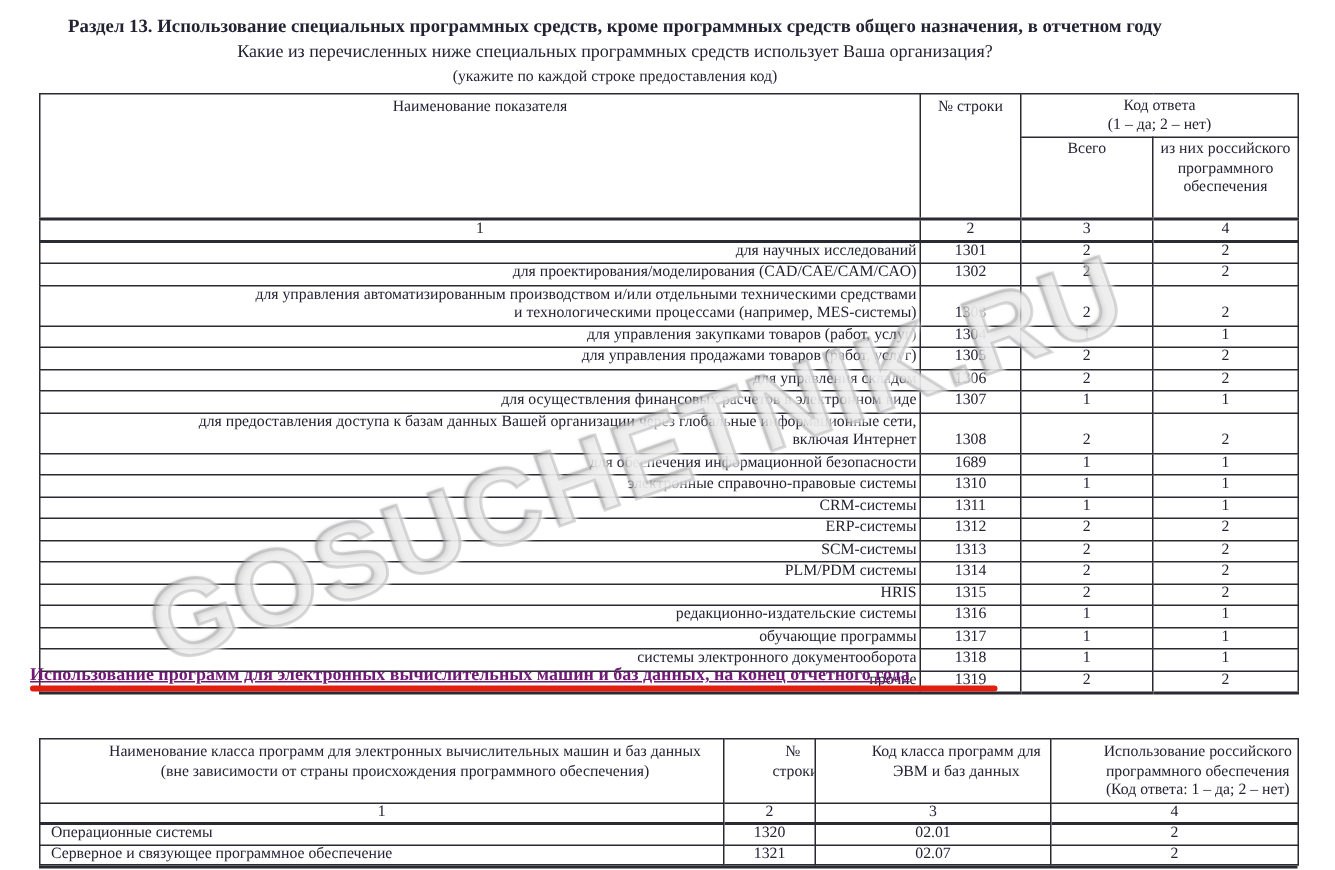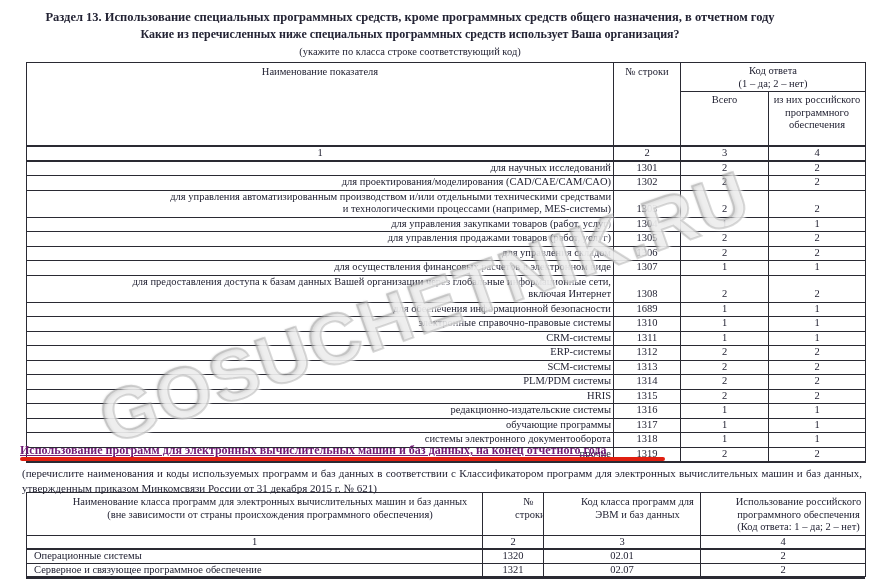--- a/index.html
+++ b/index.html
@@ -3,21 +3,21 @@
 <meta charset="utf-8">
 <style>
   html,body{margin:0;padding:0;background:#fff;}
   .page{
     position:relative; width:890px; height:580px; background:#ffffff;
     font-family:"Liberation Serif", serif; color:#232334; overflow:hidden;
   }
   
   .doc-header{position:absolute; left:0; top:10px; width:820px; text-align:center;}
   .title{font-size:12.5px; font-weight:bold; line-height:15px; padding:0 30px;}
-  .subtitle{font-size:12px; line-height:15px; margin-top:2px;font-weight:bold;}
+  .subtitle{font-size:12px; line-height:15px; margin-top:2px;}
   .note{font-size:10.5px; line-height:13px; margin-top:3px;}
 
   
   table{border-collapse:collapse; table-layout:fixed;}
   th,td{border:1px solid #2a2a33; overflow:hidden;}
   th{font-weight:normal; text-align:center;}
 
   
   .t1{position:absolute; left:26px; top:62px; width:839px; font-size:10.5px; line-height:12.5px;}
   .t1 thead th{vertical-align:top; padding-top:3px;}
@@ -57,21 +57,21 @@
 </head>
 <body>
 
 <div class="page">
 
   <div class="watermark">GOSUCHETNIK.RU</div>
 
   <div class="doc-header">
     <div class="title">Раздел 13. Использование специальных программных средств, кроме программных средств общего назначения, в отчетном году</div>
     <div class="subtitle">Какие из перечисленных ниже специальных программных средств использует Ваша организация?</div>
-    <div class="note">(укажите по класса строке соответствующий код)</div>
+    <div class="note">(укажите по каждой строке предоставления код)</div>
   </div>
 
   <table class="t1">
     <colgroup>
       <col style="width:587px">
         <col style="width:67px">
         <col style="width:88px">
         <col style="width:97px">
     </colgroup>
     <thead>
@@ -228,21 +228,20 @@
     <td>1319</td>
     <td>2</td>
     <td>2</td>
   </tr>
 </tbody>
   </table>
 
   <div class="sect2">
     <h2>Использование программ для электронных вычислительных машин и баз данных, на конец отчетного года</h2>
     <div class="redline"></div>
-    <p>(перечислите наименования и коды используемых программ и баз данных в соответствии с Классификатором программ для электронных вычислительных машин и баз данных, утвержденным приказом Минкомсвязи России от 31 декабря 2015 г. № 621)</p>
   </div>
 
   <table class="t2">
     <colgroup>
       <col style="width:456px">
         <col style="width:61px">
         <col style="width:157px">
         <col style="width:165px">
     </colgroup>
     <thead>

